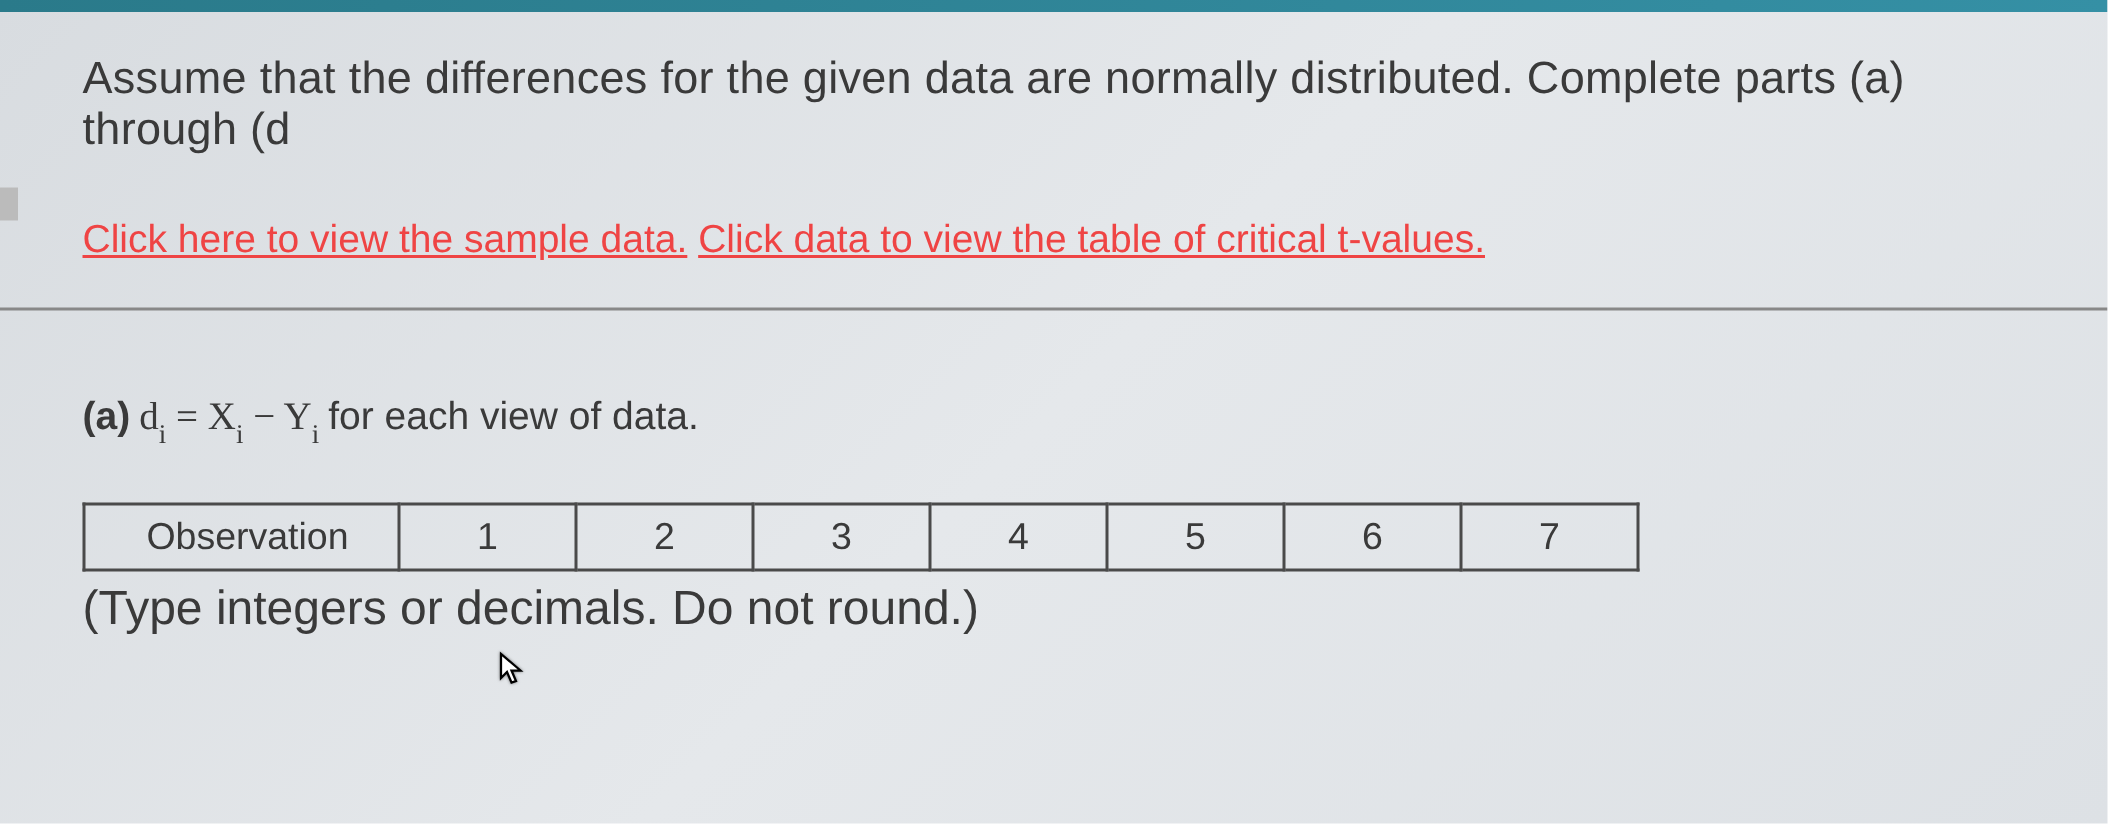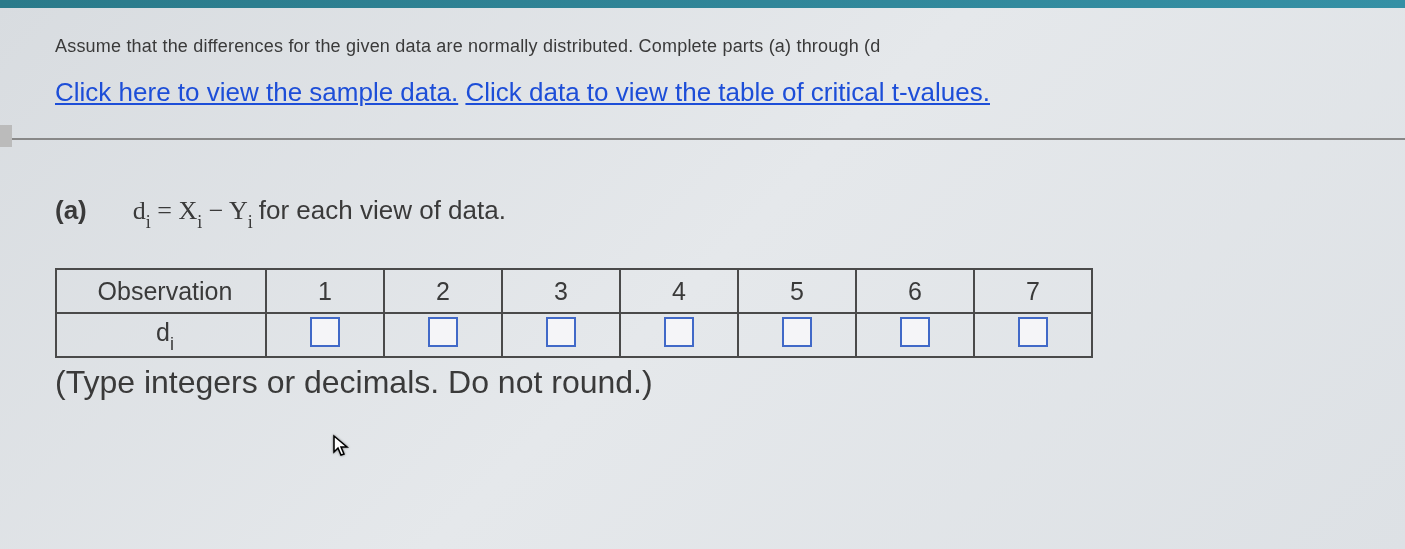--- a/index.html
+++ b/index.html
@@ -17,52 +17,51 @@
     }
     .top-bar {
       height: 8px;
       background: linear-gradient(90deg, #2a7a8a 0%, #3590a5 100%);
     }
     .content {
       padding: 28px 30px 0 55px;
       color: #2a2a2a;
     }
     .instruction {
-      font-size: 18px;
+      font-size: 30px;
       color: #3a3a3a;
-      margin-bottom: 20px;
+      margin-bottom: 40px;
       letter-spacing: 0.2px;
     }
     .links {
       font-size: 26px;
       margin-bottom: 30px;
     }
     .links a {
-      color: #1d4ed8;
+      color: #ef4444;
     }
     .divider {
       border: none;
       border-top: 2px solid #888;
       margin: 18px 0 55px -55px;
       width: calc(100% + 85px);
     }
     .part-a {
       font-size: 26px;
       color: #3a3a3a;
       margin-bottom: 38px;
       display: flex;
       align-items: baseline;
       gap: 6px;
     }
     .bold {
       font-weight: bold;
     }
     .formula {
       font-family: 'Times New Roman', serif;
-      margin-left: 40px;
     }
     .sub {
       font-size: 18px;
       vertical-align: sub;
       position: relative;
       top: 3px;
     }
     table.data-table {
       border-collapse: collapse;
       margin-bottom: 6px;
@@ -155,32 +154,20 @@
         <tr>
       <th class="col-label">Observation</th>
       <th class="col-num">1</th>
       <th class="col-num">2</th>
       <th class="col-num">3</th>
       <th class="col-num">4</th>
       <th class="col-num">5</th>
       <th class="col-num">6</th>
       <th class="col-num">7</th>
     </tr>
-    <tr>
-      <td class="row-label">
-        <span>d</span><span class="sub">i</span>
-      </td>
-      <td class="input-cell"><span class="input-box"></span></td>
-      <td class="input-cell"><span class="input-box"></span></td>
-      <td class="input-cell"><span class="input-box"></span></td>
-      <td class="input-cell"><span class="input-box"></span></td>
-      <td class="input-cell"><span class="input-box"></span></td>
-      <td class="input-cell"><span class="input-box"></span></td>
-      <td class="input-cell"><span class="input-box"></span></td>
-    </tr>
   </tbody>
     </table>
 
   <p class="hint">(Type integers or decimals. Do not round.)</p>
 
 </div>
 
 <div class="cursor" style="left:332px; top:434px;">
   <svg width="18" height="24" viewBox="0 0 18 24">
     <path d="M2 2 L2 18 L6 14 L9 21 L12 20 L9 13 L15 13 Z" fill="#fff" stroke="#000" stroke-width="1.5"></path>

